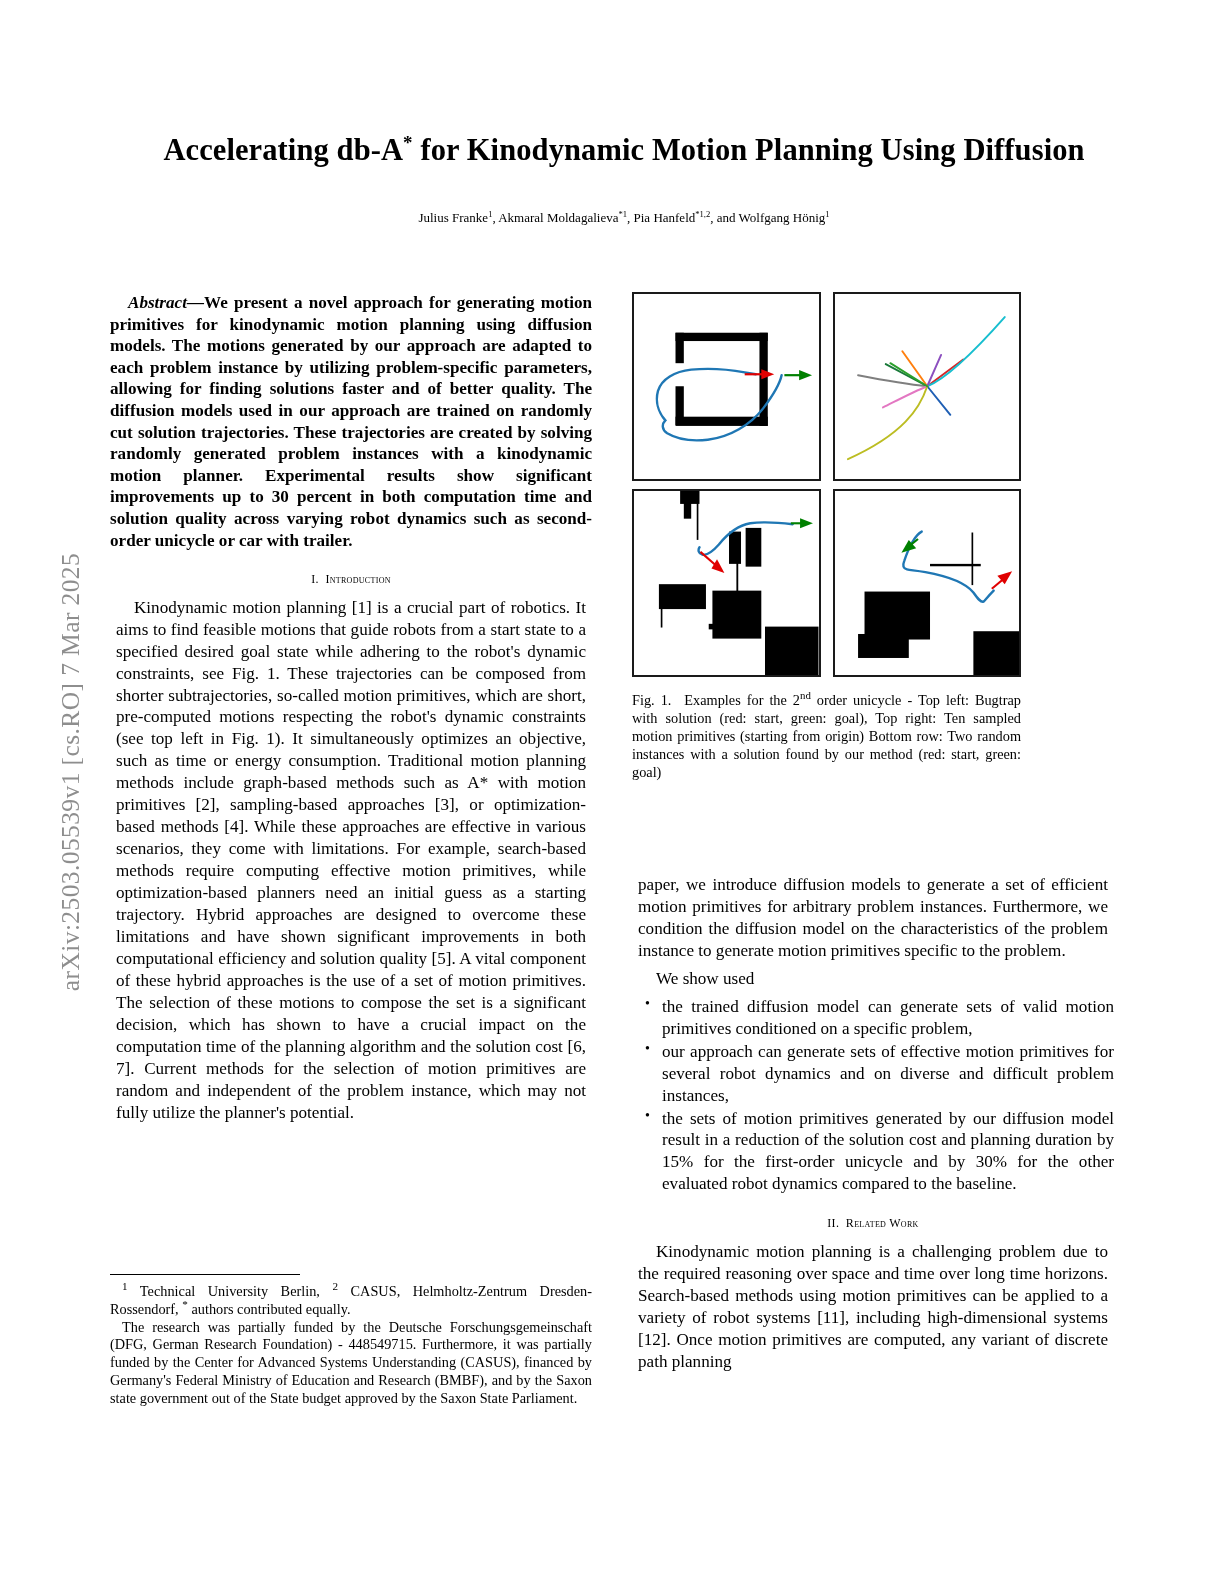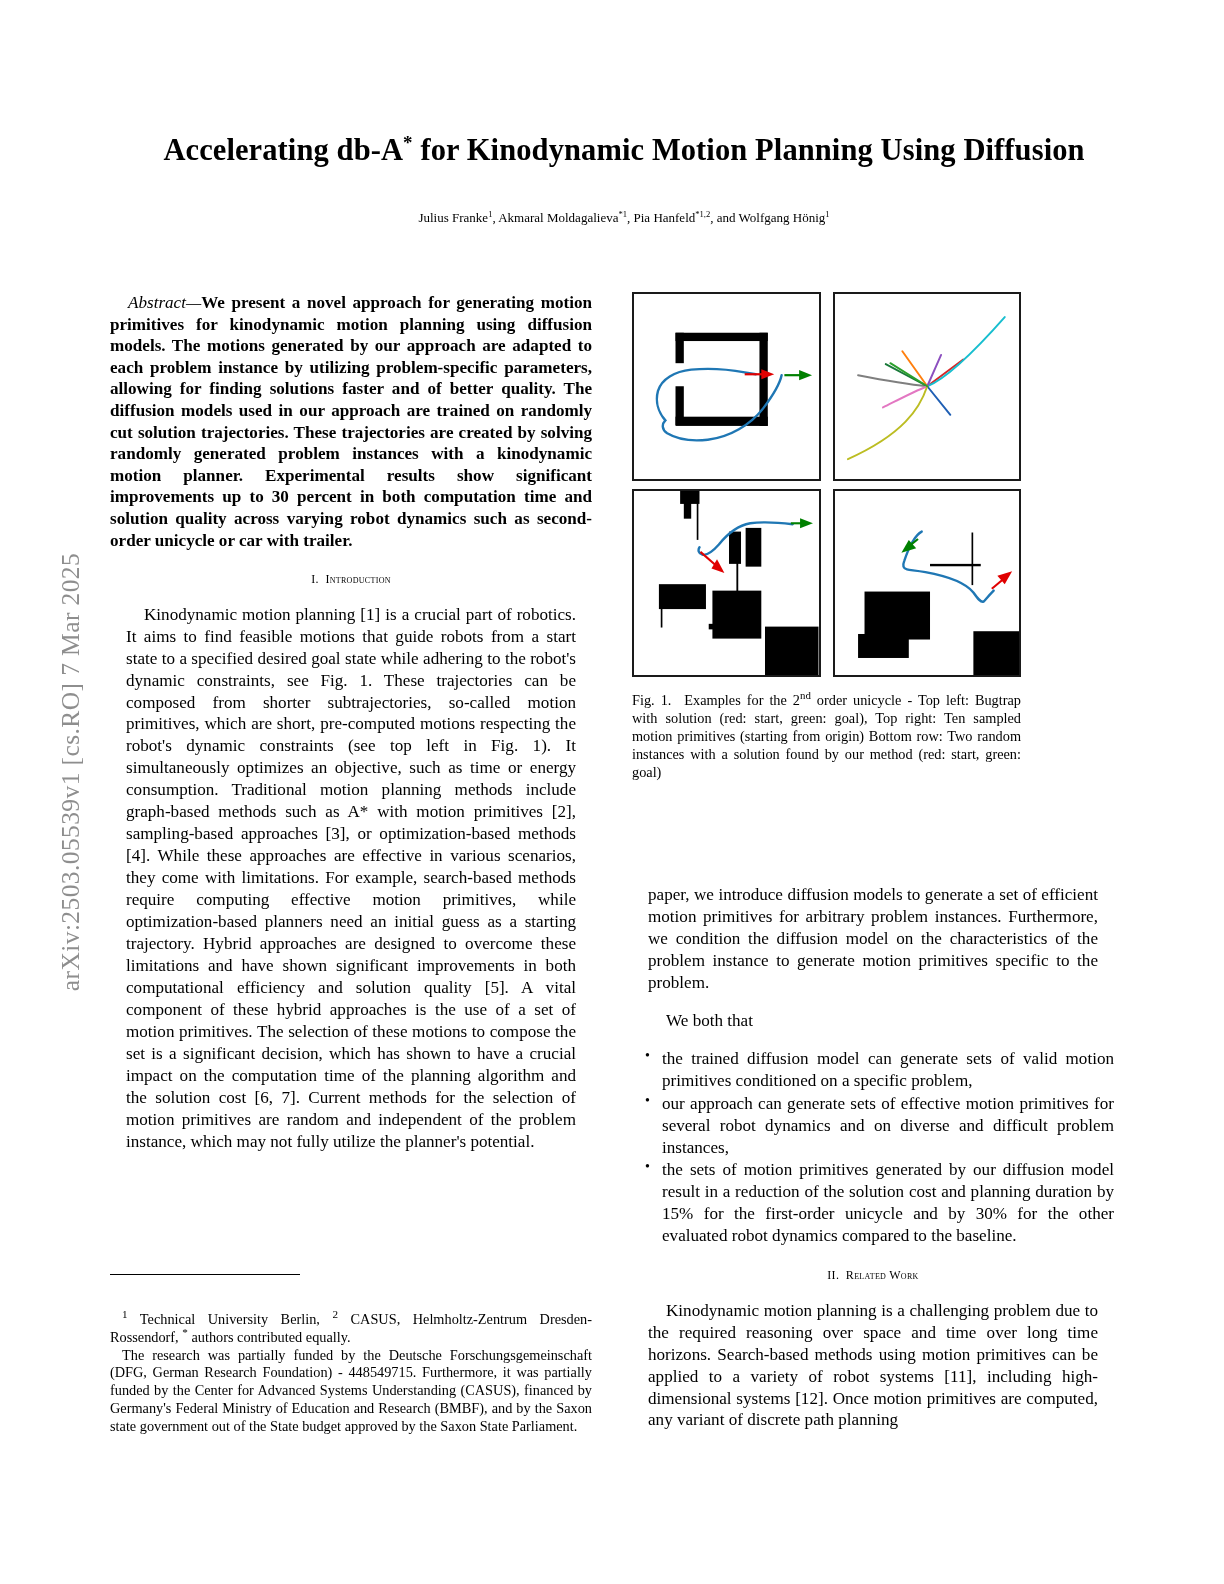--- a/index.html
+++ b/index.html
@@ -69,36 +69,36 @@
     top: 292px;
     width: 482px;
     font-size: 17.1px;
     line-height: 1.285;
     text-align: justify;
   }
   .col-left  { left: 110px; }
   .col-right { left: 632px; }
 
   p.body {
-    margin: 16px;
+    margin: 6px;
     text-indent: 18px;
     text-align: justify;
   }
   p.body.noindent { text-indent: 0; }
 
   .abstract {
     font-weight: bold;
     text-align: justify;
     text-indent: 18px;
     margin: 0;
     line-height: 1.265;
   }
   .abstract .lead {
     font-style: italic;
-    font-weight: normal;
+    font-weight: bold;
   }
 
   h2.section {
     text-align: center;
     font-size: 12px;
     font-weight: normal;
     font-variant: small-caps;
     margin: 21px 0 9px 0;
     letter-spacing: 0.3px;
   }
@@ -134,21 +134,20 @@
     background: #000000;
   }
   .footnotes {
     position: absolute;
     left: 110px;
     top: 1283px;
     width: 482px;
     font-size: 14.3px;
     line-height: 1.245;
     text-align: justify;
-    margin-top: 28px;
   }
   .footnotes p {
     margin: 0 0 0 0;
     text-indent: 12px;
     text-align: justify;
   }
   .footnotes sup {
     font-size: 0.78em;
     vertical-align: super;
     line-height: 0;
@@ -313,21 +312,21 @@
         </svg>
       </div>
 
     </div>
 
     <div class="fig-caption"><span class="fig-label">Fig. 1.</span><span class="gap"></span><span>Examples for the 2</span><sup>nd</sup><span> order unicycle - Top left: Bugtrap with solution (red: start, green: goal), Top right: Ten sampled motion primitives (starting from origin) Bottom row: Two random instances with a solution found by our method (red: start, green: goal)</span></div>
   </div>
 
   <div class="col col-right" style="top: 868px;">
     <p class="body noindent">paper, we introduce diffusion models to generate a set of efficient motion primitives for arbitrary problem instances. Furthermore, we condition the diffusion model on the characteristics of the problem instance to generate motion primitives specific to the problem.</p>
-    <p class="body">We both that</p>
+    <p class="body">We show used</p>
 
     <ul class="bullets">
       <li>the trained diffusion model can generate sets of valid motion primitives conditioned on a specific problem,</li>
       <li>our approach can generate sets of effective motion primitives for several robot dynamics and on diverse and difficult problem instances,</li>
       <li>the sets of motion primitives generated by our diffusion model result in a reduction of the solution cost and planning duration by 15% for the first-order unicycle and by 30% for the other evaluated robot dynamics compared to the baseline.</li>
     </ul>
 
     <h2 class="section"><span class="numeral">II.</span>&nbsp; <span>Related Work</span></h2>
 
     <p class="body">Kinodynamic motion planning is a challenging problem due to the required reasoning over space and time over long time horizons. Search-based methods using motion primitives can be applied to a variety of robot systems [11], including high-dimensional systems [12]. Once motion primitives are computed, any variant of discrete path planning</p>

